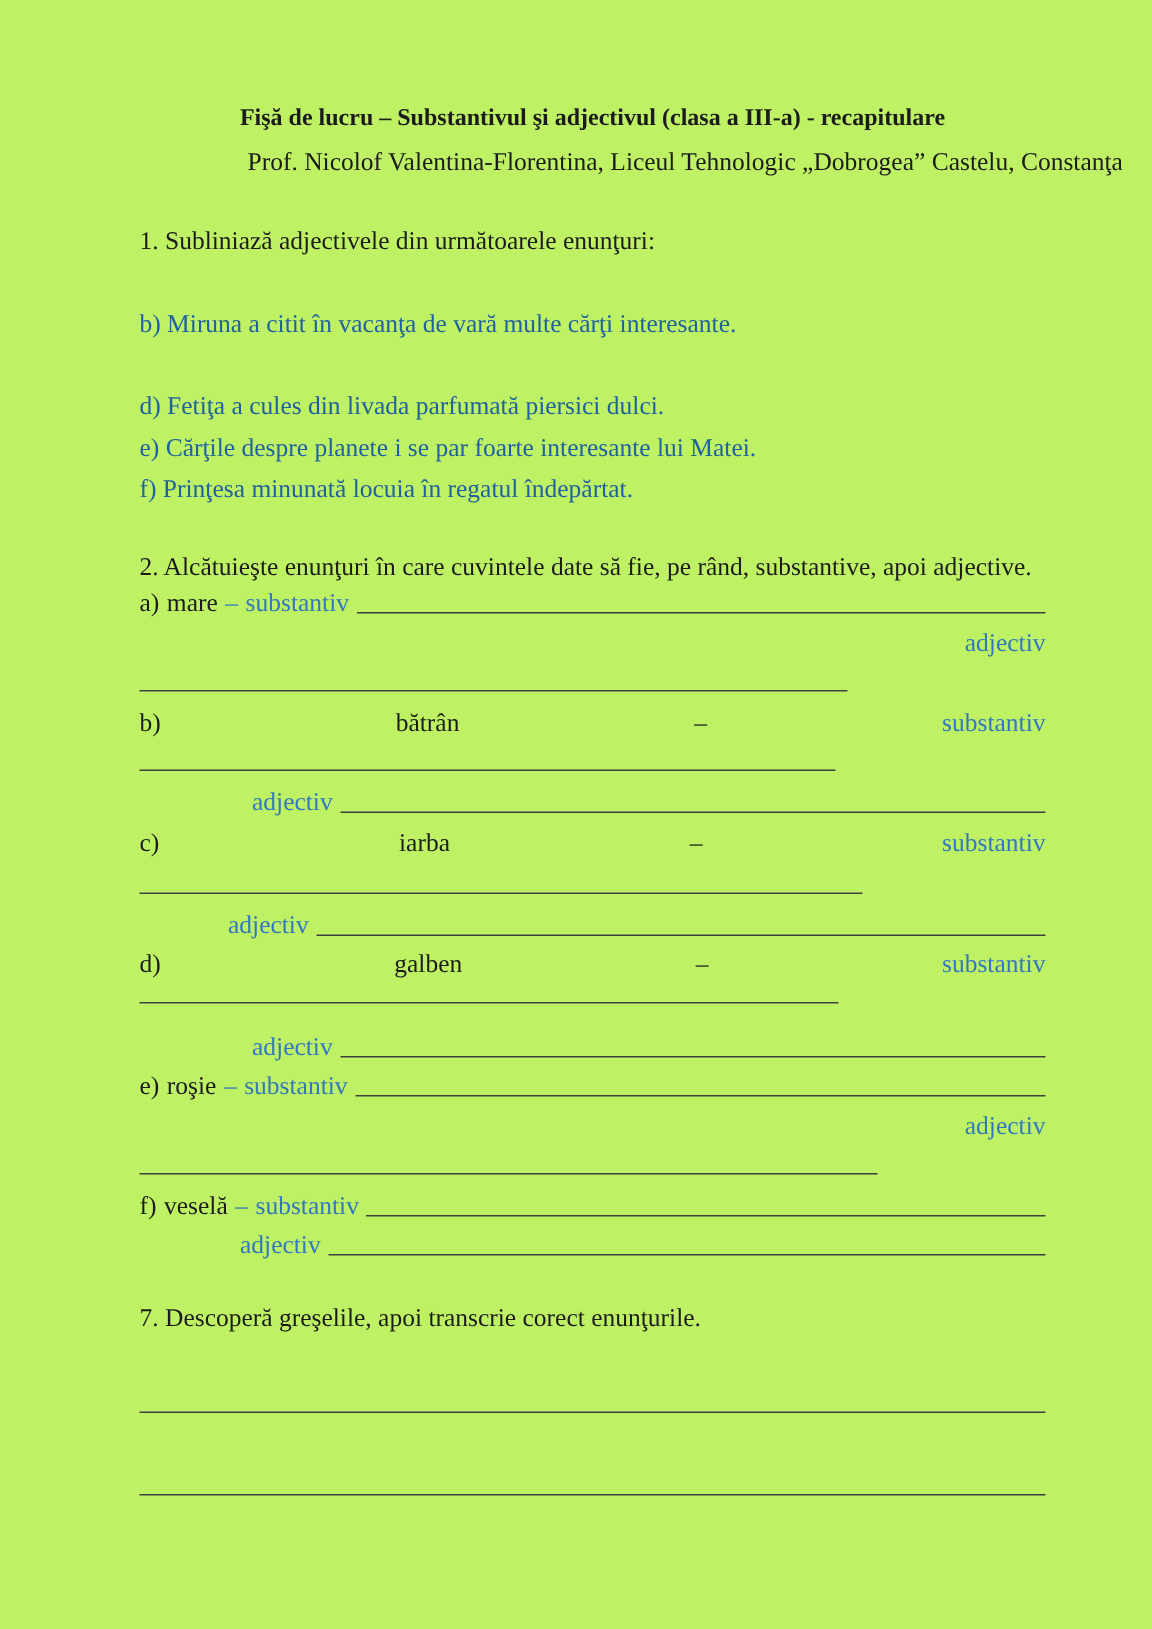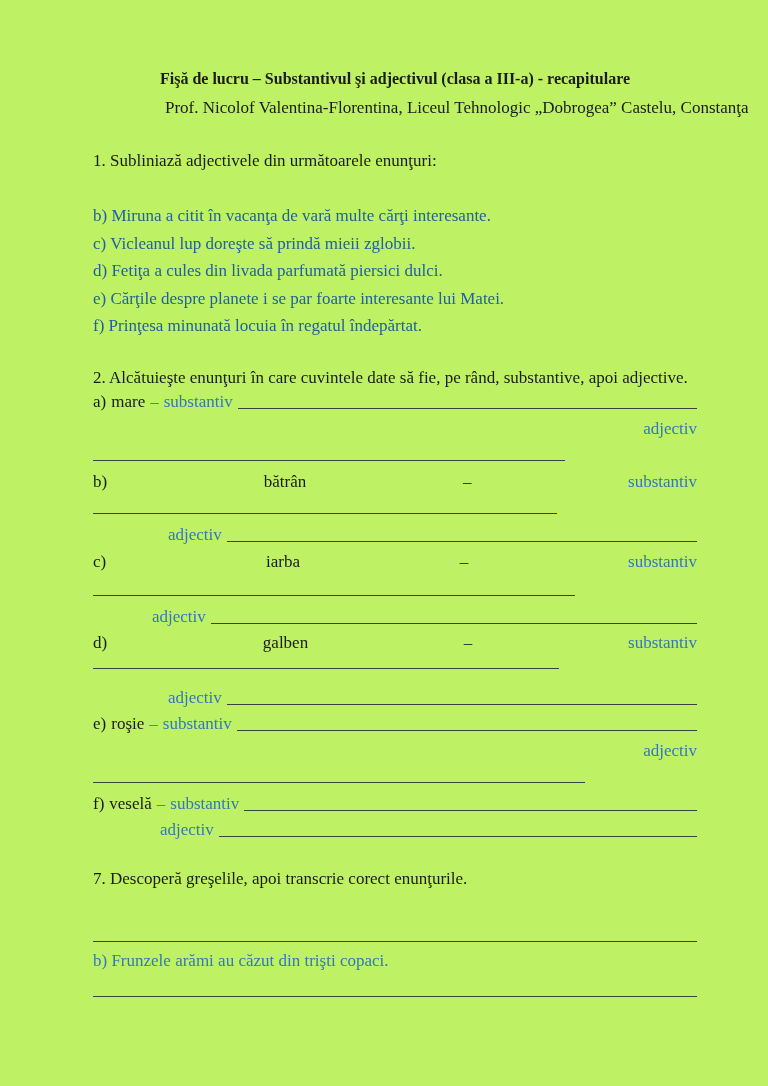--- a/index.html
+++ b/index.html
@@ -59,21 +59,20 @@
 <body>
 
 <div class="page">
   <div class="content">
 
     <div class="row center bold title-row" style="top:69px">Fişă de lucru – Substantivul şi adjectivul (clasa a III-a) - recapitulare</div>
     <div class="row center subtitle-row" style="top:98px">Prof. Nicolof Valentina-Florentina, Liceul Tehnologic „Dobrogea” Castelu, Constanţa</div>
 
     <div class="row" style="top:151px">1. Subliniază adjectivele din următoarele enunţuri:</div>
     <div class="row blue1" style="top:206px">b) Miruna a citit în vacanţa de vară multe cărţi interesante.</div>
-    <div class="row blue1" style="top:234px">c) Vicleanul lup doreşte să prindă mieii zglobii.</div>
     <div class="row blue1" style="top:261px">d) Fetiţa a cules din livada parfumată piersici dulci.</div>
     <div class="row blue1" style="top:289px">e) Cărţile despre planete i se par foarte interesante lui Matei.</div>
     <div class="row blue1" style="top:316px">f) Prinţesa minunată locuia în regatul îndepărtat.</div>
 
     <div class="row" style="top:368px">2. Alcătuieşte enunţuri în care cuvintele date să fie, pe rând, substantive, apoi adjective.</div>
 
     <div class="row flex" style="top:392px">
       <span>a)</span>
       <span>mare</span>
       <span class="blue2">–</span>
@@ -144,17 +143,16 @@
       <span class="fill-line"></span>
     </div>
     <div class="row flex" style="top:820px">
       <span class="spacer" style="width:62px"></span>
       <span class="blue2">adjectiv</span>
       <span class="fill-line"></span>
     </div>
 
     <div class="row" style="top:869px">7. Descoperă greşelile, apoi transcrie corect enunţurile.</div>
     <div class="blank-line" style="top:927px;width:604px"></div>
-    <div class="row blue2" style="top:951px">b) Frunzele arămi au căzut din trişti copaci.</div>
     <div class="blank-line" style="top:982px;width:604px"></div>
 
   </div>
 </div>
 
 </body></html>

